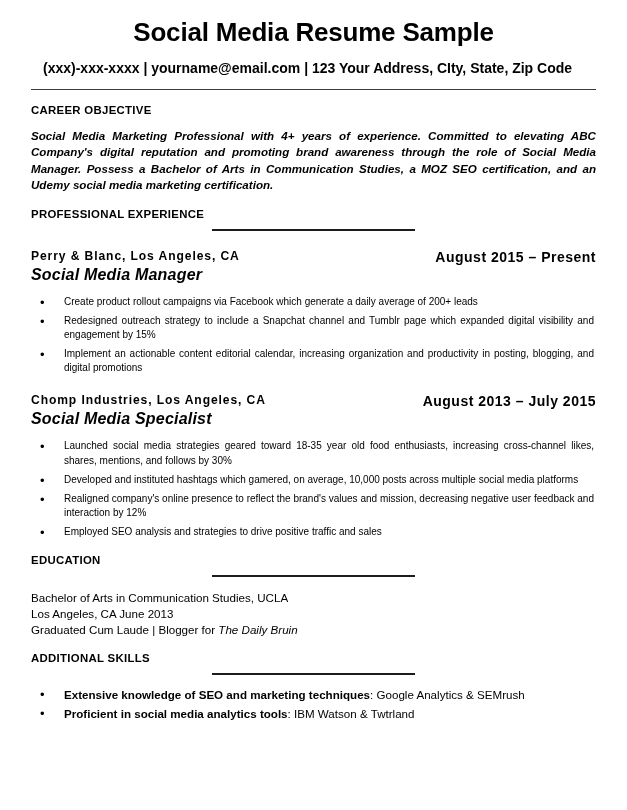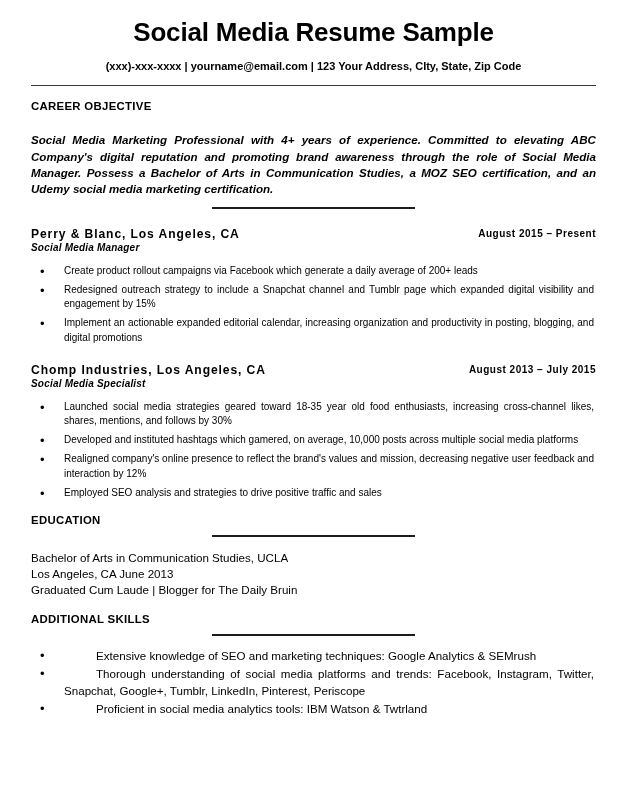--- a/index.html
+++ b/index.html
@@ -25,22 +25,22 @@
   
   .resume-title {
     text-align: center;
     font-size: 26px;
     font-weight: bold;
     letter-spacing: -0.2px;
     line-height: 1.15;
     margin: 0 0 11px 0;
   }
   .contact-line {
-    text-align: center;
-    font-size: 11px;
+    text-align: left;
+    font-size: 14px;
     font-weight: bold;
     line-height: 1.2;
     margin: 12px;
   }
   .header-rule {
     width: 100%;
     height: 0;
     border-top: 1.3px solid #3a3a3a;
     margin: 11px 0 0 0;
   }
@@ -60,45 +60,45 @@
     margin: 9px auto 0 auto;
   }
 
   
   .objective-text {
     font-size: 11.6px;
     font-style: italic;
     font-weight: bold;
     line-height: 1.42;
     text-align: justify;
-    margin: 20px 0 0 0;
+    margin: 12px 0 0 0;
   }
 
   
   .job {
     margin-top: 18px;
   }
   .job-head {
     display: flex;
     justify-content: space-between;
-    align-items: center;
+    align-items: flex-start;
   }
   .job-company {
     font-size: 12.1px;
     font-weight: bold;
     letter-spacing: 0.9px;
   }
   .job-dates {
-    font-size: 10px;
+    font-size: 14px;
     font-weight: bold;
     letter-spacing: 0.5px;
     white-space: nowrap;
   }
   .job-role {
-    font-size: 10px;
+    font-size: 16px;
     font-style: italic;
     font-weight: bold;
     letter-spacing: 0.2px;
     margin-top: 1px;
   }
   ul.bullets {
     list-style: none;
     margin: 11px 0 0 0;
     padding: 0;
   }
@@ -123,21 +123,21 @@
 
   
   .education-block {
     text-align: left;
     margin-top: 13px;
   }
   .education-block .edu-line {
     font-size: 11.6px;
     line-height: 1.4;
   }
-  .edu-italic { }
+  .edu-italic { font-style: italic; }
 
   
   ul.skills {
     list-style: none;
     margin: 12px 0 0 0;
     padding: 0;
   }
   ul.skills li {
     position: relative;
     padding-left: 33px;
@@ -149,53 +149,53 @@
   }
   ul.skills li::before {
     content: "\2022";
     position: absolute;
     left: 9px;
     top: -1px;
     font-size: 13px;
     line-height: 1.42;
   }
   .skill-label {
-    font-weight: normal;
-    margin-left: 32px;
+    font-weight: bold;
   }
 </style>
 </head>
 <body>
 
 <div class="page">
 
   <div>
     <h1 class="resume-title">Social Media Resume Sample</h1>
     <p class="contact-line">(xxx)-xxx-xxxx | yourname@email.com | 123 Your Address, CIty, State, Zip Code</p>
     <div class="header-rule"></div>
   </div>
 
   <div>
     <div class="section-heading">CAREER OBJECTIVE</div>
     <p class="objective-text">Social Media Marketing Professional with 4+ years of experience. Committed to elevating ABC Company's digital reputation and promoting brand awareness through the role of Social Media Manager. Possess a Bachelor of Arts in Communication Studies, a MOZ SEO certification, and an Udemy social media marketing certification.</p>
   </div>
 
   <div>
+    <div class="section-heading">PROFESSIONAL EXPERIENCE</div>
     <div class="section-rule"></div>
     <div id="jobs-container">
         <div class="job">
           <div class="job-head">
             <span class="job-company">Perry &amp; Blanc, Los Angeles, CA</span>
             <span class="job-dates">August 2015 – Present</span>
           </div>
           <div class="job-role">Social Media Manager</div>
           <ul class="bullets">
             <li>Create product rollout campaigns via Facebook which generate a daily average of 200+ leads</li>
             <li>Redesigned outreach strategy to include a Snapchat channel and Tumblr page which expanded digital visibility and engagement by 15%</li>
-            <li>Implement an actionable expanded editorial calendar, increasing organization and productivity in posting, blogging, and digital promotions</li>
+            <li>Implement an actionable content editorial calendar, increasing organization and productivity in posting, blogging, and digital promotions</li>
           </ul>
         </div>
         <div class="job">
           <div class="job-head">
             <span class="job-company">Chomp Industries, Los Angeles, CA</span>
             <span class="job-dates">August 2013 – July 2015</span>
           </div>
           <div class="job-role">Social Media Specialist</div>
           <ul class="bullets">
             <li>Launched social media strategies geared toward 18-35 year old food enthusiasts, increasing cross-channel likes, shares, mentions, and follows by 30%</li>
@@ -215,18 +215,17 @@
       <div class="edu-line">Los Angeles, CA June 2013</div>
       <div class="edu-line"><span>Graduated Cum Laude | Blogger for </span><span class="edu-italic">The Daily Bruin</span></div>
     </div>
   </div>
 
   <div>
     <div class="section-heading">ADDITIONAL SKILLS</div>
     <div class="section-rule"></div>
     <ul class="skills" id="skills-container">
         <li><span class="skill-label">Extensive knowledge of SEO and marketing techniques</span><span>: Google Analytics &amp; SEMrush</span></li>
-        <li><span class="skill-label">Thorough understanding of social media platforms and trends</span><span>: Facebook, Instagram, Twitter, Snapchat, Google+, Tumblr, LinkedIn, Pinterest, Periscope</span></li>
         <li><span class="skill-label">Proficient in social media analytics tools</span><span>: IBM Watson &amp; Twtrland</span></li>
       </ul>
   </div>
 
 </div>
 
 </body></html>

